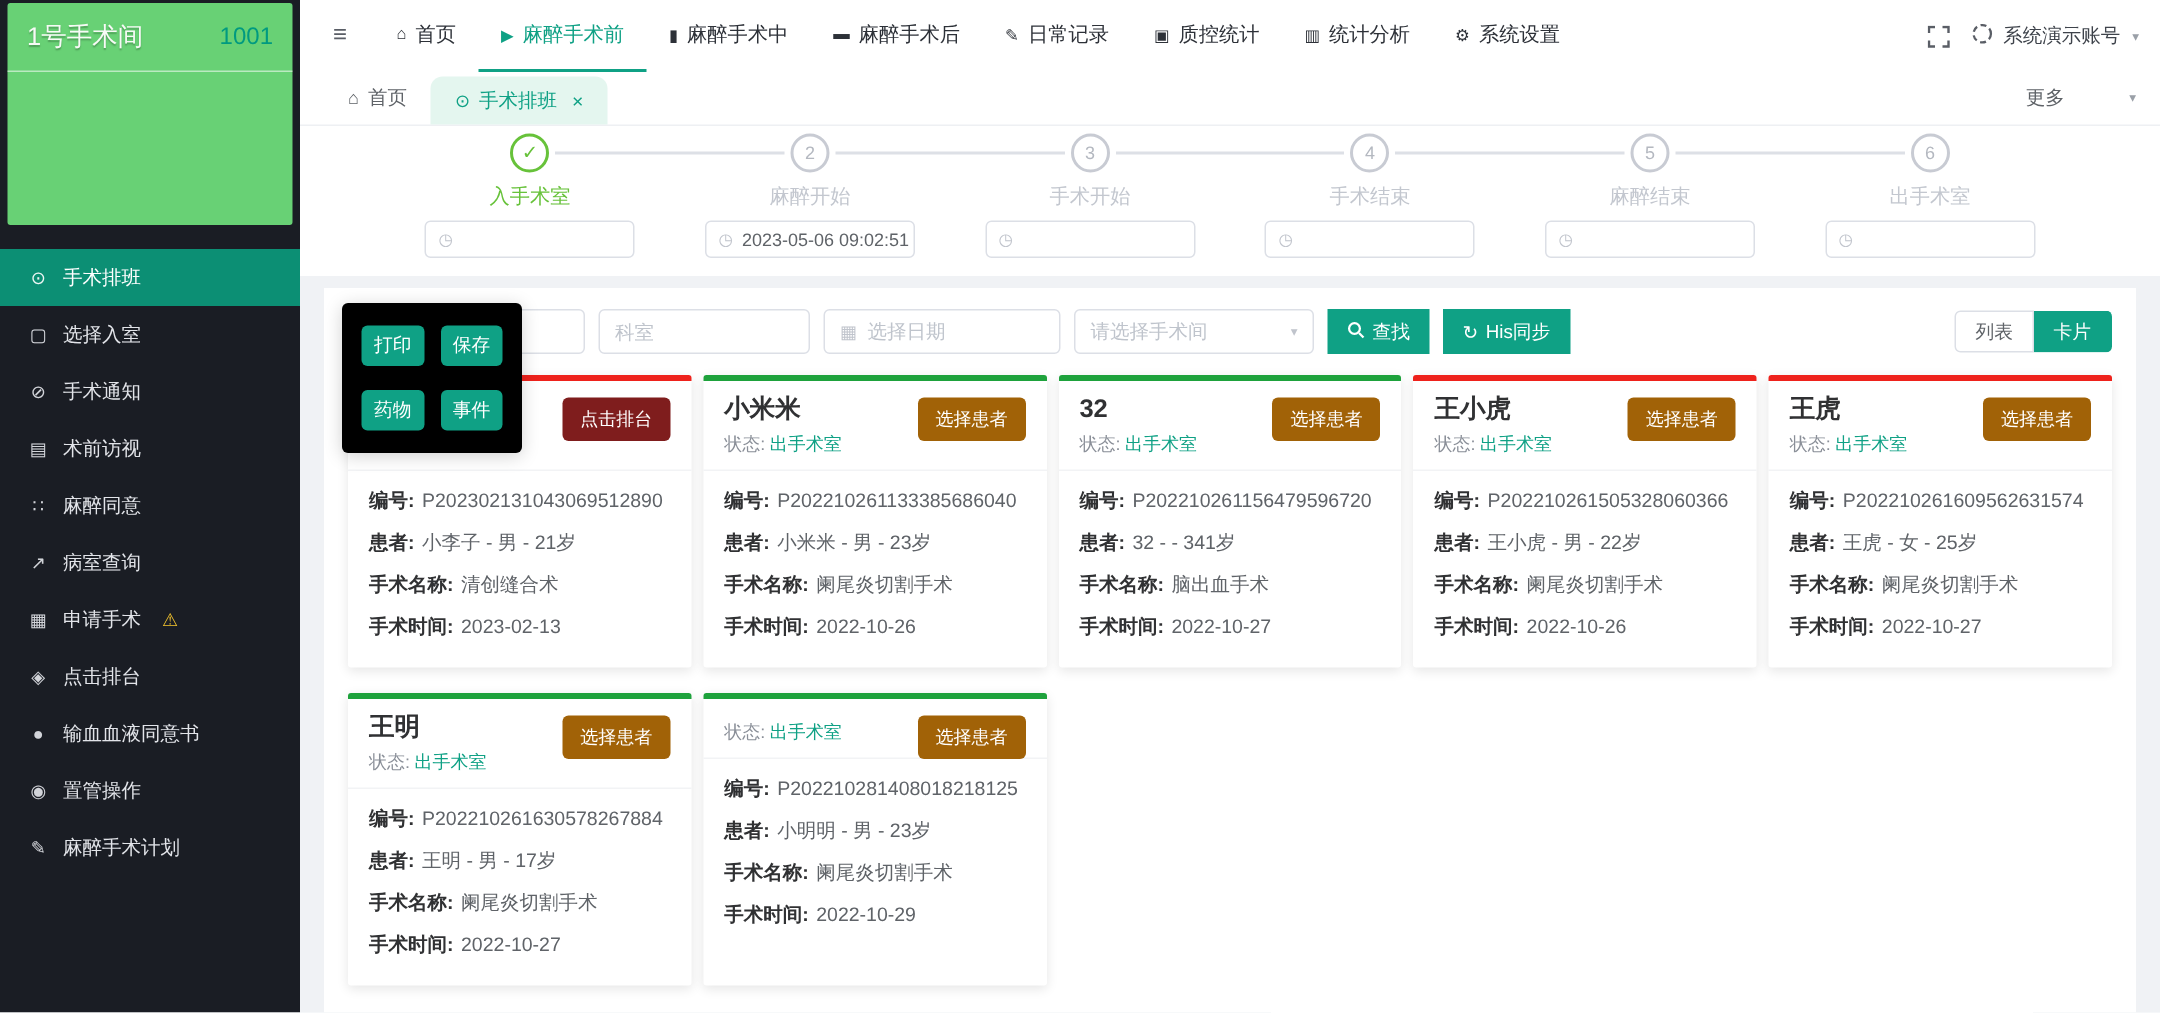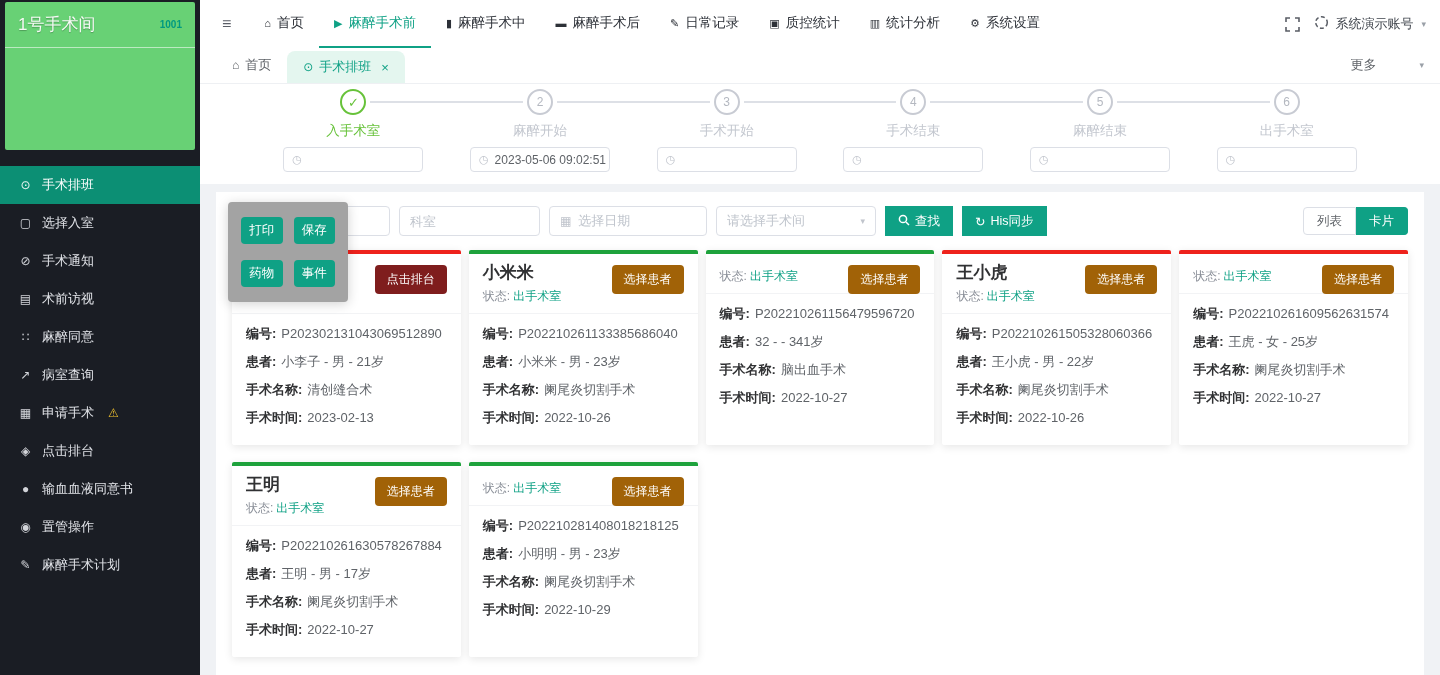--- a/index.html
+++ b/index.html
@@ -7,21 +7,21 @@
   body { font-family:"Liberation Sans","DejaVu Sans",sans-serif; background:#f0f2f5; color:#303133; }
   .screen { position:relative; width:1440px; height:675px; overflow:hidden; }
 
   
   .sidebar { position:absolute; left:0; top:0; bottom:0; width:200px; background:#1a1d24; z-index:40; }
   .logo-row { display:flex; align-items:center; height:56px; padding:0 10px; gap:7px; }
   .logo-title { font-size:15px; font-weight:bold; color:#ffffff; white-space:nowrap; overflow:hidden; }
   .room-card { margin:2px 5px 16px; background:#68d175; height:148px; border-radius:2px; }
   .room-head { display:flex; justify-content:space-between; align-items:center; padding:11px 13px; border-bottom:1px solid rgba(255,255,255,.55); }
   .room-name { font-size:17px; color:#f7faf6; text-shadow:0 1px 1px rgba(0,0,0,.25); }
-  .room-code { font-size:10px; font-weight:bold; color:#009a80; }
+  .room-code { font-size:16px; font-weight:normal; color:#009a80; }
   .menu { margin-top:2px; }
   .menu-item { display:flex; align-items:center; height:38px; padding:0 18px; gap:9px; font-size:13px; color:#e2e4e9; cursor:pointer; }
   .menu-item.active { background:#0c8f74; color:#ffffff; }
   .menu-icon { width:15px; text-align:center; font-size:12px; opacity:.92; }
   .warn-icon { color:#f5c52d; font-size:12px; margin-left:5px; }
 
   
   .main { position:absolute; left:200px; top:0; right:0; bottom:0; display:flex; flex-direction:column; background:#f0f2f5; }
 
   
@@ -85,21 +85,21 @@
   .status-val { color:#0fa185; margin-left:3px; cursor:pointer; }
   .card-btn { position:absolute; top:11px; right:14px; border:none; border-radius:4px; color:#fff; font-size:12px; padding:6px 12px; cursor:pointer; font-family:inherit; }
   .btn-green-bg { background:#a16207; }
   .btn-teal-bg { background:#7f1d1d; }
   .card-body { border-top:1px solid #f2f3f5; padding:11px 14px 0; }
   .fld { font-size:13px; margin-bottom:10px; }
   .fld b { color:#303133; margin-right:5px; }
   .fld span { color:#5f6368; }
 
   
-  .popup { position:absolute; left:12px; top:10px; width:120px; background:#a3a3a3; border-radius:4px; box-shadow:0 2px 12px rgba(0,0,0,.18); padding:15px 13px; display:grid; grid-template-columns:1fr 1fr; gap:16px 11px; z-index:30; }
+  .popup { position:absolute; left:12px; top:10px; width:120px; background:#000000; border-radius:4px; box-shadow:0 2px 12px rgba(0,0,0,.18); padding:15px 13px; display:grid; grid-template-columns:1fr 1fr; gap:16px 11px; z-index:30; }
   .popup .p-btn { height:27px; background:#0fa185; color:#fff; border:none; border-radius:4px; font-size:12.5px; cursor:pointer; font-family:inherit; }
 </style>
 </head>
 <body>
 
 <div class="screen">
 
   <aside class="sidebar">
     <div class="room-card">
       <div class="room-head">
@@ -338,20 +338,21 @@
             <div class="card-body">
               <div class="fld"><b>编号:</b><span>P202210261133385686040</span></div>
               <div class="fld"><b>患者:</b><span>小米米 - 男 - 23岁</span></div>
               <div class="fld"><b>手术名称:</b><span>阑尾炎切割手术</span></div>
               <div class="fld"><b>手术时间:</b><span>2022-10-26</span></div>
             </div>
           </div>
           <div class="card">
             <div class="card-top" style="background: rgb(30, 162, 60);"></div>
             <div class="card-head">
+              <div class="card-name">32</div>
               <div class="card-status">状态:<span class="status-val">出手术室</span></div>
               <button class="card-btn btn-green-bg">选择患者</button>
             </div>
             <div class="card-body">
               <div class="fld"><b>编号:</b><span>P202210261156479596720</span></div>
               <div class="fld"><b>患者:</b><span>32 - - 341岁</span></div>
               <div class="fld"><b>手术名称:</b><span>脑出血手术</span></div>
               <div class="fld"><b>手术时间:</b><span>2022-10-27</span></div>
             </div>
           </div>
@@ -365,20 +366,21 @@
             <div class="card-body">
               <div class="fld"><b>编号:</b><span>P202210261505328060366</span></div>
               <div class="fld"><b>患者:</b><span>王小虎 - 男 - 22岁</span></div>
               <div class="fld"><b>手术名称:</b><span>阑尾炎切割手术</span></div>
               <div class="fld"><b>手术时间:</b><span>2022-10-26</span></div>
             </div>
           </div>
           <div class="card">
             <div class="card-top" style="background: rgb(238, 34, 28);"></div>
             <div class="card-head">
+              <div class="card-name">王虎</div>
               <div class="card-status">状态:<span class="status-val">出手术室</span></div>
               <button class="card-btn btn-green-bg">选择患者</button>
             </div>
             <div class="card-body">
               <div class="fld"><b>编号:</b><span>P202210261609562631574</span></div>
               <div class="fld"><b>患者:</b><span>王虎 - 女 - 25岁</span></div>
               <div class="fld"><b>手术名称:</b><span>阑尾炎切割手术</span></div>
               <div class="fld"><b>手术时间:</b><span>2022-10-27</span></div>
             </div>
           </div>

